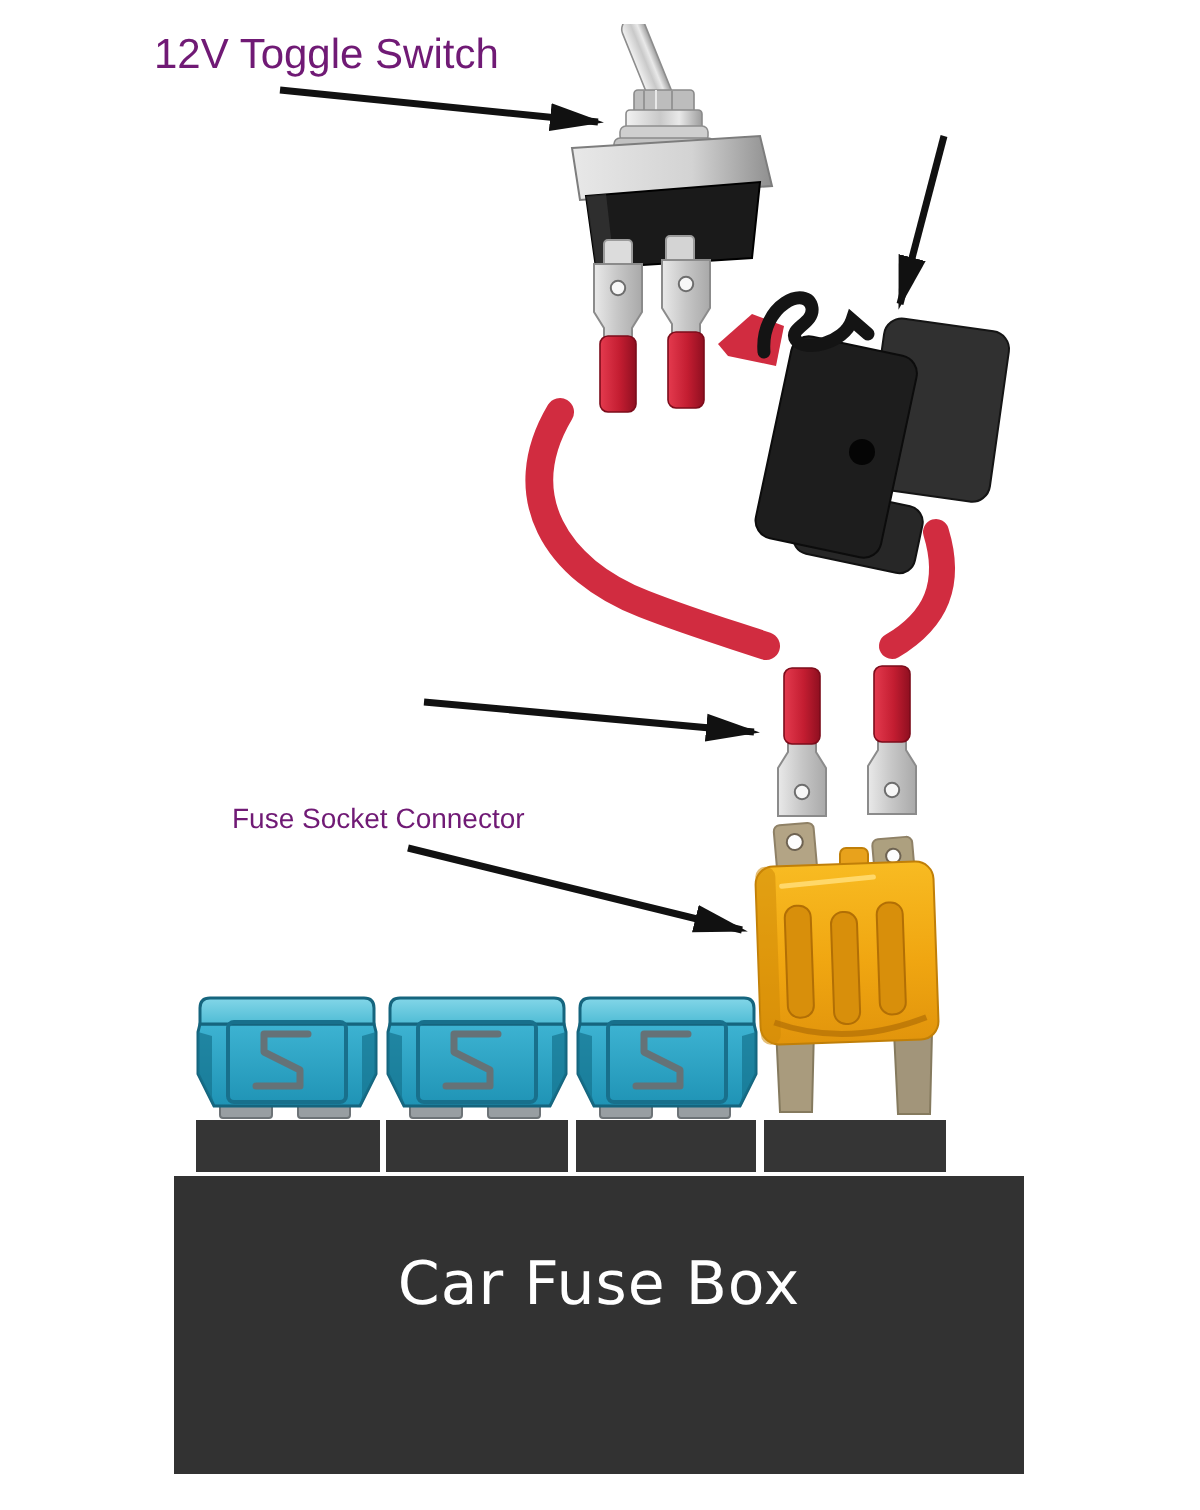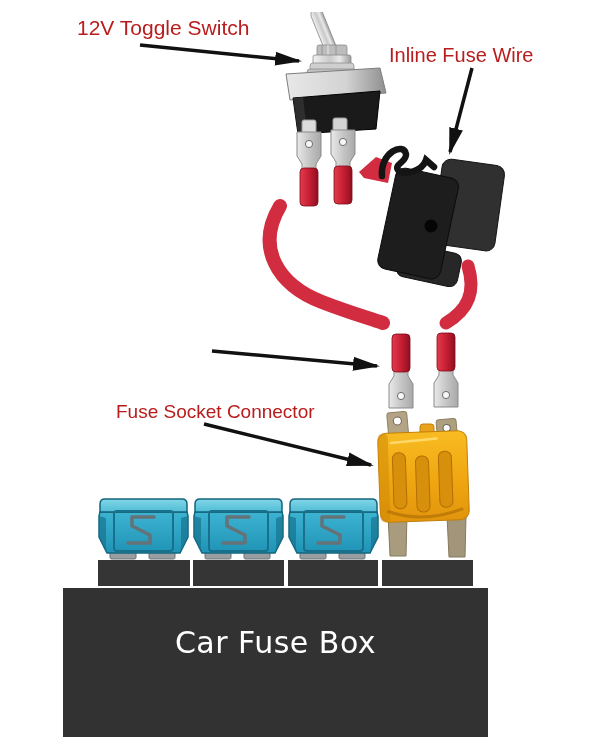--- a/index.html
+++ b/index.html
@@ -2,33 +2,33 @@
 <html><head>
 <meta charset="utf-8">
 <style>
   html,body{margin:0;padding:0;background:#ffffff;}
   #canvas{
     position:relative;width:600px;height:755px;background:#ffffff;overflow:hidden;
     font-family:"Liberation Sans", sans-serif;
   }
   .abs{position:absolute;}
   .label{
-    color:#b91c1c;white-space:nowrap;
+    color:#701a75;white-space:nowrap;
     font-family:"Liberation Sans", sans-serif;
   }
   #label-toggle{left:77px;top:16px;font-size:21px;}
   #label-inline{left:389px;top:44px;font-size:20px;}
   #label-crimp{left:76px;top:328px;font-size:18px;}
-  #label-socket{left:116px;top:401px;font-size:19px;}
+  #label-socket{left:116px;top:401px;font-size:14px;}
   #watermark{left:78px;top:165px;width:192px;text-align:center;line-height:1.15;}
   #watermark .brand{font-weight:bold;font-size:20px;color:#6f6f6f;}
   #watermark .sub{font-size:20px;color:#a2a2a2;}
   .pedestal{background:#353535;position:absolute;}
   #fusebox{
-    left:63px;top:588px;width:425px;height:149px;background:#323232;
+    left:87px;top:588px;width:425px;height:149px;background:#323232;
     display:flex;justify-content:center;align-items:flex-start;
   }
   #fusebox .title{
     margin-top:37px;color:#ffffff;font-size:30px;
     font-family:"DejaVu Sans", sans-serif;letter-spacing:0.5px;
   }
   .z1{z-index:1}.z2{z-index:2}.z3{z-index:3}.z4{z-index:4}
 </style>
 </head>
 <body>
@@ -220,17 +220,16 @@
         <path d="M0,1 L27,8 L0,15 Z" fill="#111111"></path>
       </marker>
     </defs>
     <line x1="140" y1="45" x2="299" y2="61" stroke="#111111" stroke-width="3.5" marker-end="url(#ah)"></line>
     <line x1="472" y1="68" x2="450" y2="152" stroke="#111111" stroke-width="3.5" marker-end="url(#ah)"></line>
     <line x1="212" y1="351" x2="377" y2="366" stroke="#111111" stroke-width="3.5" marker-end="url(#ah)"></line>
     <line x1="204" y1="424" x2="371" y2="465" stroke="#111111" stroke-width="3.5" marker-end="url(#ah)"></line>
   </svg>
 
   <div class="abs z4 label" id="label-toggle">12V Toggle Switch</div>
-  <div class="abs z4 label" id="label-inline">Inline Fuse Wire</div>
   <div class="abs z4 label" id="label-socket">Fuse Socket Connector</div>
 
 
 </div>
 
 </body></html>

